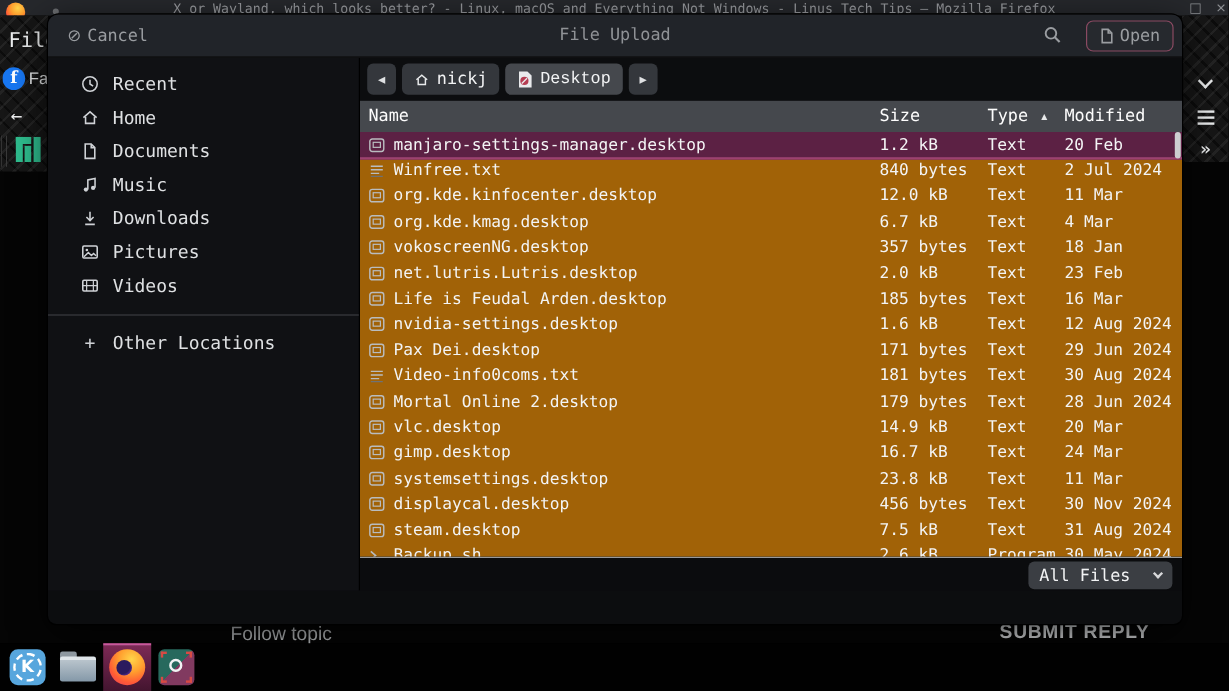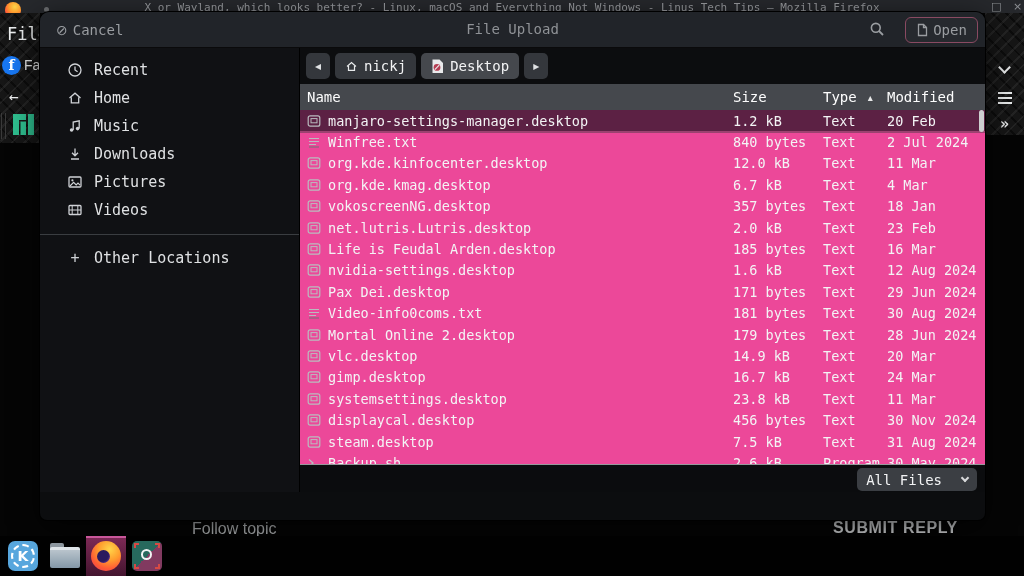--- a/index.html
+++ b/index.html
@@ -58,27 +58,27 @@
   #sidebar { width:260px; background:#101114; border-right:1px solid #000; padding-top:8px; flex:none; }
   .side-item { height:28px; display:flex; align-items:center; gap:11px; padding-left:27px; color:#dfe1e3; font-size:15px; }
   .side-item svg { flex:none; }
   #side-sep { height:1px; background:#3a3d41; margin:10px 0 9px 0; }
   
   #main { flex:1; display:flex; flex-direction:column; min-width:0; }
   #pathbar { height:36px; background:#0c0d0f; display:flex; align-items:center; gap:5px; padding-left:6px; flex:none; }
   .crumb { height:26px; border-radius:5px; background:#34373c; color:#f2f3f4; font-size:14px;
     display:flex; align-items:center; gap:6px; padding:0 10px; }
   .crumb.small { width:24px; padding:0; justify-content:center; color:#dfe1e3; font-family:"DejaVu Sans", sans-serif; font-size:12px; }
-  .crumb.active { background:#45484d; }
+  .crumb.active { background:#45484d;font-family:Liberation Mono, monospace; }
   #listheader { height:26px; background:#45484d; display:grid; grid-template-columns:433px 90px 64px 1fr;
     align-items:center; color:#fdfdfd; font-size:14px; flex:none; }
   #listheader .hname { padding-left:7px; }
   #listheader .htype { display:flex; align-items:center; gap:11px; }
   #listheader .sortarrow { font-size:10px; color:#e8e9ea; font-family:"DejaVu Sans", sans-serif; }
-  #rows { position:relative; flex:1; overflow:hidden; background:#ec4899; }
+  #rows { position:relative; flex:1; overflow:hidden; background:#a16207; }
   .frow { height:21.4px; display:grid; grid-template-columns:28px 405px 90px 64px 1fr; align-items:center;
     font-size:13.5px; color:#f3f4f5; white-space:nowrap; }
   .frow .fic { display:flex; justify-content:center; align-items:center; }
   .frow .fname, .frow .fsize, .frow .ftype, .frow .fmod { overflow:hidden; }
   .frow.selected { background:#5c2144; border-bottom:2px solid #9c4270; height:23.4px; margin-bottom:-2px; }
   .ic-desktop, .ic-text, .ic-script { display:none; }
   .frow[data-icon="desktop"] .ic-desktop { display:block; }
   .frow[data-icon="text"] .ic-text { display:block; }
   .frow[data-icon="script"] .ic-script { display:block; }
   #scroll-thumb { position:absolute; right:1px; top:0; width:5px; height:22px; background:#cdced0; border-radius:3px; }
@@ -183,20 +183,27 @@
         </div>
         <div class="side-item">
           <svg width="16" height="16" viewBox="0 0 16 16">
               <path d="M2.5 8L8 3.2 13.5 8" fill="none" stroke="#cfd2d6" stroke-width="1.3"></path>
               <path d="M4.3 7.3v5.5h7.4V7.3" fill="none" stroke="#cfd2d6" stroke-width="1.3"></path>
             </svg>
           <span>Home</span>
         </div>
         <div class="side-item">
           <svg width="16" height="16" viewBox="0 0 16 16">
+              <path d="M4 2h5l3 3v9H4z" fill="none" stroke="#cfd2d6" stroke-width="1.3"></path>
+              <path d="M9 2v3h3" fill="none" stroke="#cfd2d6" stroke-width="1.3"></path>
+            </svg>
+          <span>Documents</span>
+        </div>
+        <div class="side-item">
+          <svg width="16" height="16" viewBox="0 0 16 16">
               <path d="M6.2 12V4l6-1.2v7.7" fill="none" stroke="#cfd2d6" stroke-width="1.3"></path>
               <circle cx="4.6" cy="12" r="1.8" fill="#cfd2d6"></circle>
               <circle cx="10.6" cy="10.6" r="1.8" fill="#cfd2d6"></circle>
             </svg>
           <span>Music</span>
         </div>
         <div class="side-item">
           <svg width="16" height="16" viewBox="0 0 16 16">
               <path d="M8 2.5v7M5 6.8L8 9.8l3-3" fill="none" stroke="#cfd2d6" stroke-width="1.3"></path>
               <path d="M4 13h8" stroke="#cfd2d6" stroke-width="1.3"></path>

